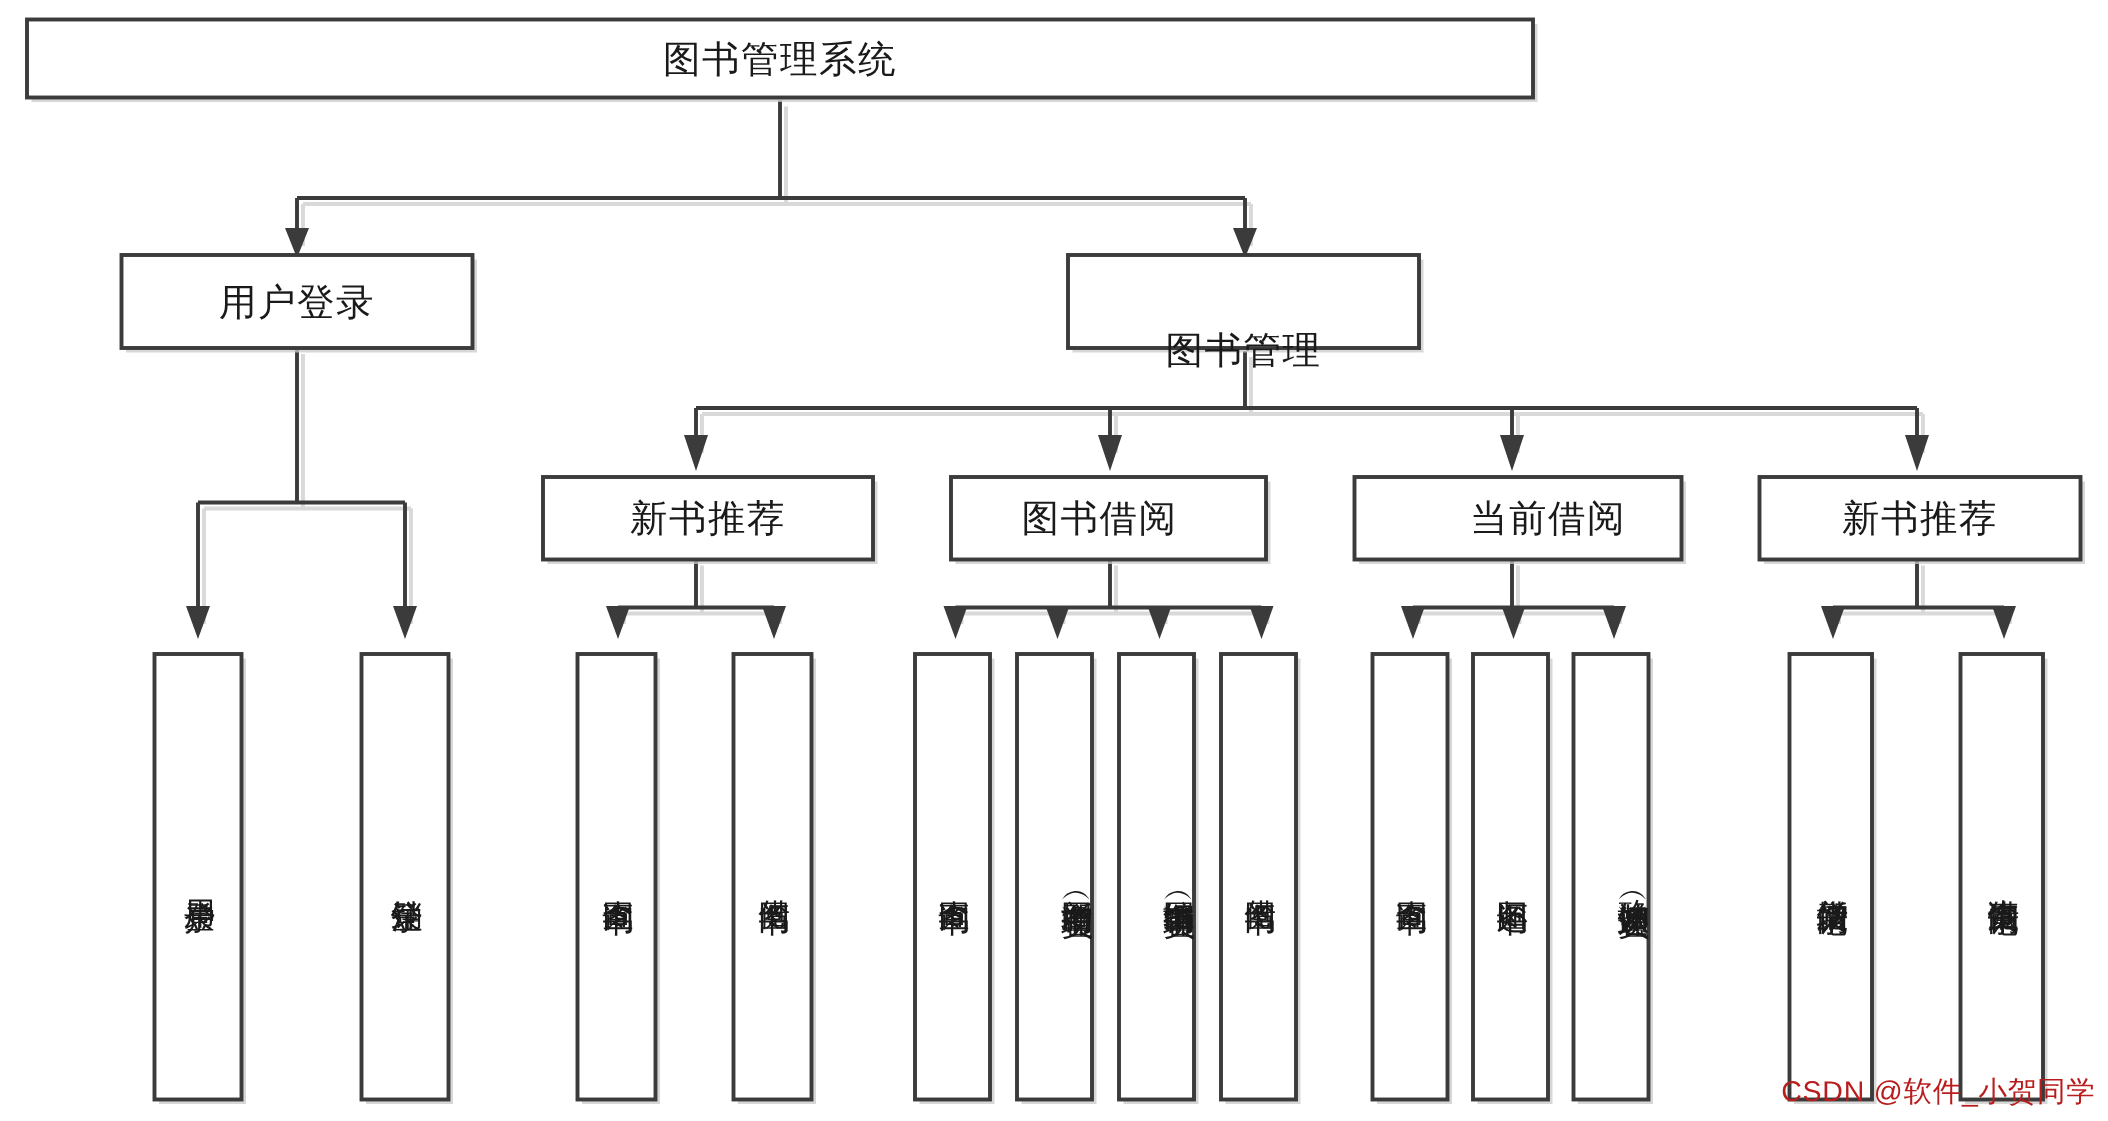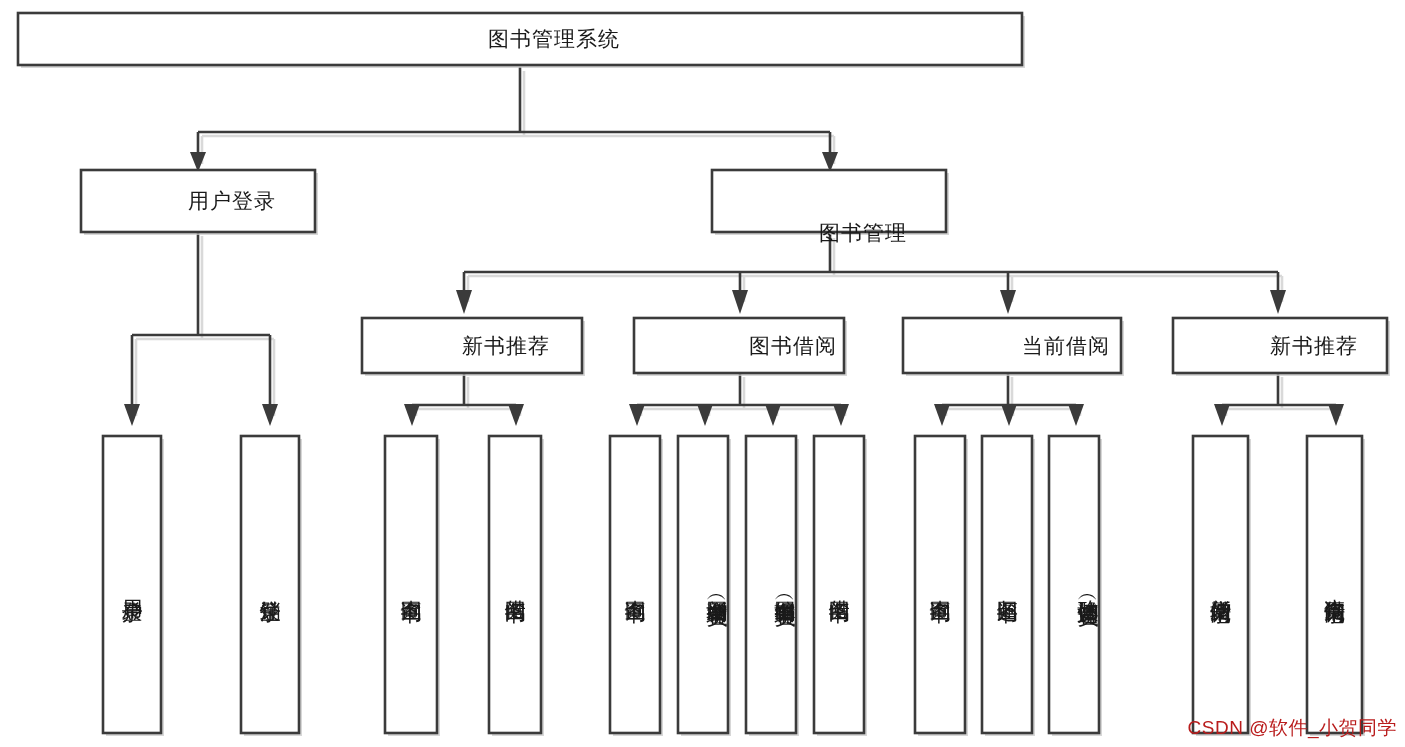--- a/index.html
+++ b/index.html
@@ -70,30 +70,29 @@
     white-space: nowrap;
     pointer-events: none;
     user-select: none;
   }
   .vert-label.center {
     align-items: center;
   }
   .horiz-label {
     position: absolute;
     font-family: "Liberation Sans", "DejaVu Sans", sans-serif;
-    font-size: 21px;
+    font-size: 25px;
     color: #1a1a1a;
     letter-spacing: 1px;
     display: flex;
     align-items: center;
     justify-content: center;
     white-space: nowrap;
     pointer-events: none;
     user-select: none;
-    padding-left: 34px;
   }
   .watermark {
     position: absolute;
     right: 8px;
     bottom: 6px;
     font-family: "Liberation Sans", "DejaVu Sans", sans-serif;
     font-size: 19px;
     color: #b91c1c;
     letter-spacing: 0.5px;
     white-space: nowrap;
@@ -199,21 +198,21 @@
       <rect class="node-box" x="1307" y="436" width="55" height="297"></rect>
     </g>
   </svg>
 
   <div class="horiz-label" style="left:18px; top:13px; width:1004px; height:52px;">图书管理系统</div>
 
   <div class="horiz-label" style="left:81px; top:170px; width:234px; height:62px;">用户登录</div>
   <div class="horiz-label" style="left:712px; top:170px; width:234px; height:62px;margin-top:32px;">图书管理</div>
 
   <div class="horiz-label" style="left:362px; top:318px; width:220px; height:55px;">新书推荐</div>
-  <div class="horiz-label" style="left:634px; top:318px; width:250px; height:55px;">图书借阅</div>
+  <div class="horiz-label" style="left:608px; top:318px; width:250px; height:55px;">图书借阅</div>
   <div class="horiz-label" style="left:923px; top:318px; width:218px; height:55px;">当前借阅</div>
   <div class="horiz-label" style="left:1173px; top:318px; width:214px; height:55px;">新书推荐</div>
 
   <div class="vert-label center" style="left:103px; top:436px; width:58px; height:297px;">用户登录</div>
   <div class="vert-label center" style="left:241px; top:436px; width:58px; height:297px;">注销登录</div>
 
   <div class="vert-label center" style="left:385px; top:436px; width:52px; height:297px;">查询图书</div>
   <div class="vert-label center" style="left:489px; top:436px; width:52px; height:297px;">借阅图书</div>
 
   <div class="vert-label center" style="left:610px; top:436px; width:50px; height:297px;">查询图书</div>

